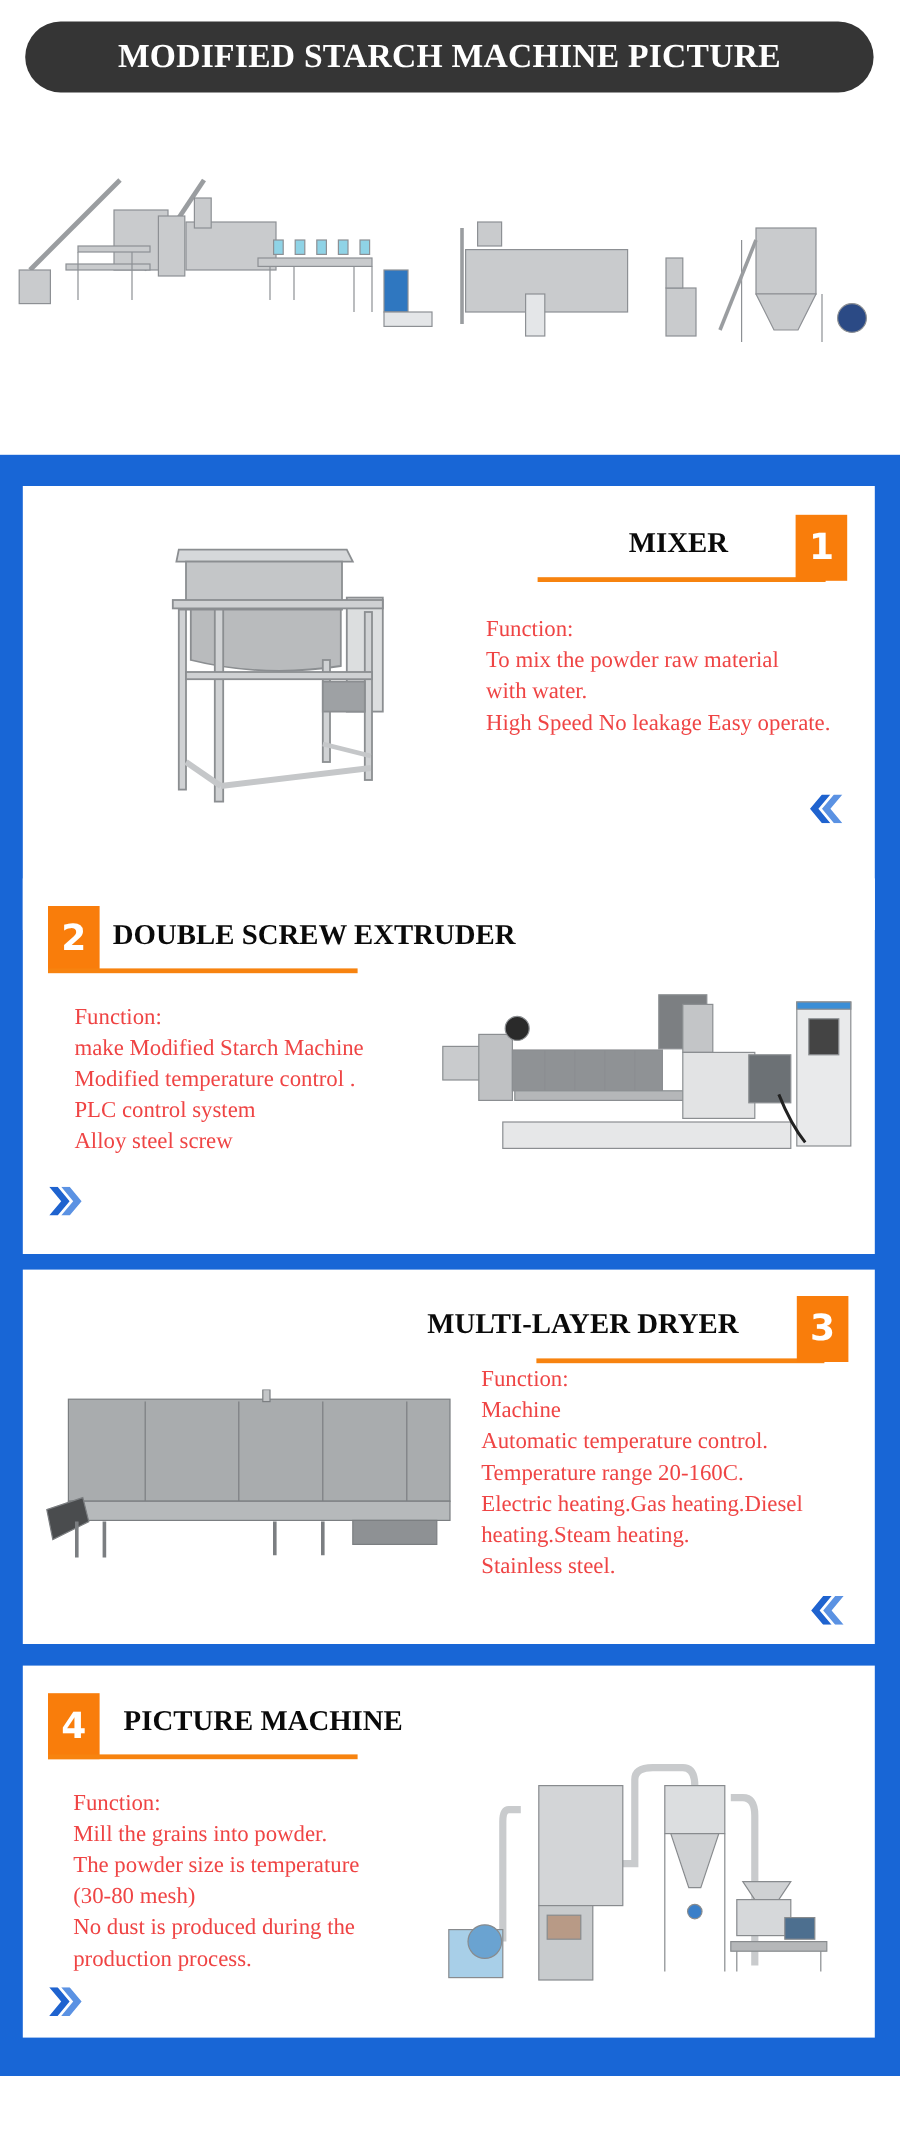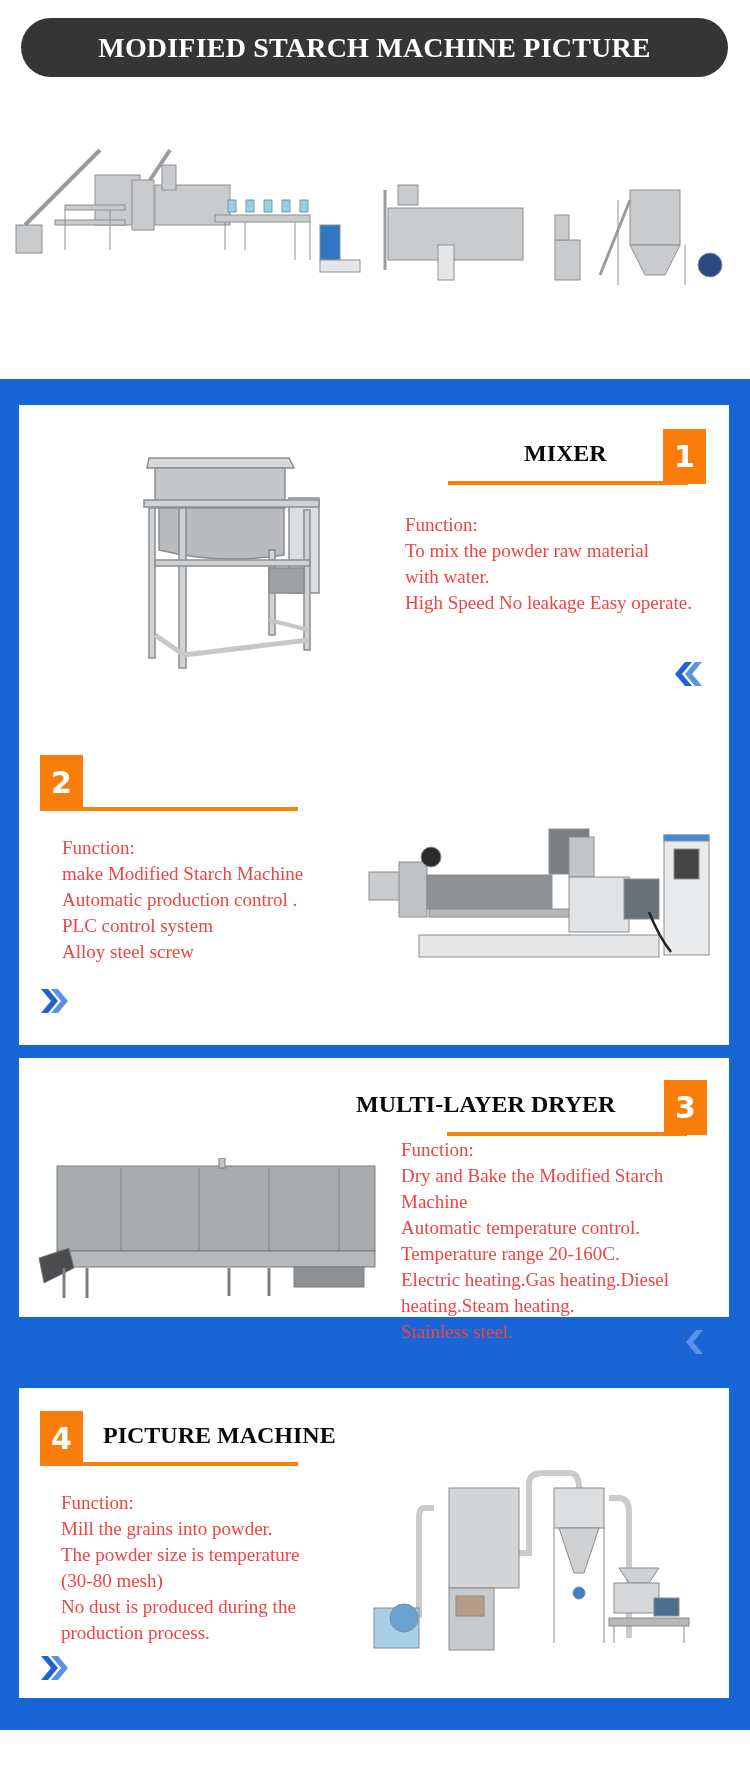--- a/index.html
+++ b/index.html
@@ -131,25 +131,26 @@
 
   <svg class="chev" style="left:654px;top:257px;" viewBox="0 0 30 24">
     <polygon points="12,0 19,0 9,12 19,24 12,24 2,12" fill="#1f63cf"></polygon>
     <polygon points="22,0 29,0 19,12 29,24 22,24 12,12" fill="#5b92e3"></polygon>
   </svg>
 </div>
 
 <div class="panel" style="top:732px;height:313px;">
   <div class="badge" style="left:21px;top:23px;">2</div>
   <div class="uline" style="left:21px;top:75px;width:258px;"></div>
+  <div class="ptitle" style="left:75px;top:35px;">DOUBLE SCREW EXTRUDER</div>
 
   <div class="desc" style="left:43px;top:103px;">
     <div>Function:</div>
     <div>make Modified Starch Machine</div>
-    <div>Automatic production control .</div>
+    <div>Modified temperature control .</div>
     <div>PLC control system</div>
     <div>Alloy steel screw</div>
   </div>
 
   <svg class="machine" style="left:340px;top:85px;width:370px;height:160px;" viewBox="0 0 370 160">
     <g stroke="#8b8e91" stroke-width="1">
       <rect x="60" y="118" width="240" height="22" fill="#e6e7e8"></rect>
       <rect x="10" y="55" width="35" height="28" fill="#c9cbcd"></rect>
       <rect x="40" y="45" width="28" height="55" fill="#bfc1c3"></rect>
       <rect x="68" y="58" width="125" height="34" fill="#8f9295"></rect>
@@ -169,28 +170,27 @@
       <path d="M290,95 Q300,120 312,135" fill="none" stroke="#222" stroke-width="2.5"></path>
     </g>
   </svg>
 
   <svg class="chev" style="left:20px;top:257px;" viewBox="0 0 30 24">
     <polygon points="2,0 9,0 19,12 9,24 2,24 12,12" fill="#1f63cf"></polygon>
     <polygon points="12,0 19,0 29,12 19,24 12,24 22,12" fill="#5b92e3"></polygon>
   </svg>
 </div>
 
-<div class="panel" style="top:1058px;height:259px;">
+<div class="panel" style="top:1058px;height:312px;">
   <div class="ptitle" style="left:337px;top:33px;">MULTI-LAYER DRYER</div>
   <div class="uline" style="left:428px;top:74px;width:240px;"></div>
   <div class="badge" style="left:645px;top:22px;">3</div>
 
   <div class="desc" style="left:382px;top:79px;">
     <div>Function:</div>
-    <div>Dry and Bake the Modified Starch</div>
     <div>Machine</div>
     <div>Automatic temperature control.</div>
     <div>Temperature range 20-160C.</div>
     <div>Electric heating.Gas heating.Diesel</div>
     <div>heating.Steam heating.</div>
     <div>Stainless steel.</div>
   </div>
 
   <svg class="machine" style="left:10px;top:100px;width:360px;height:140px;" viewBox="0 0 360 140">
     <g stroke="#7b7e81" stroke-width="1">

